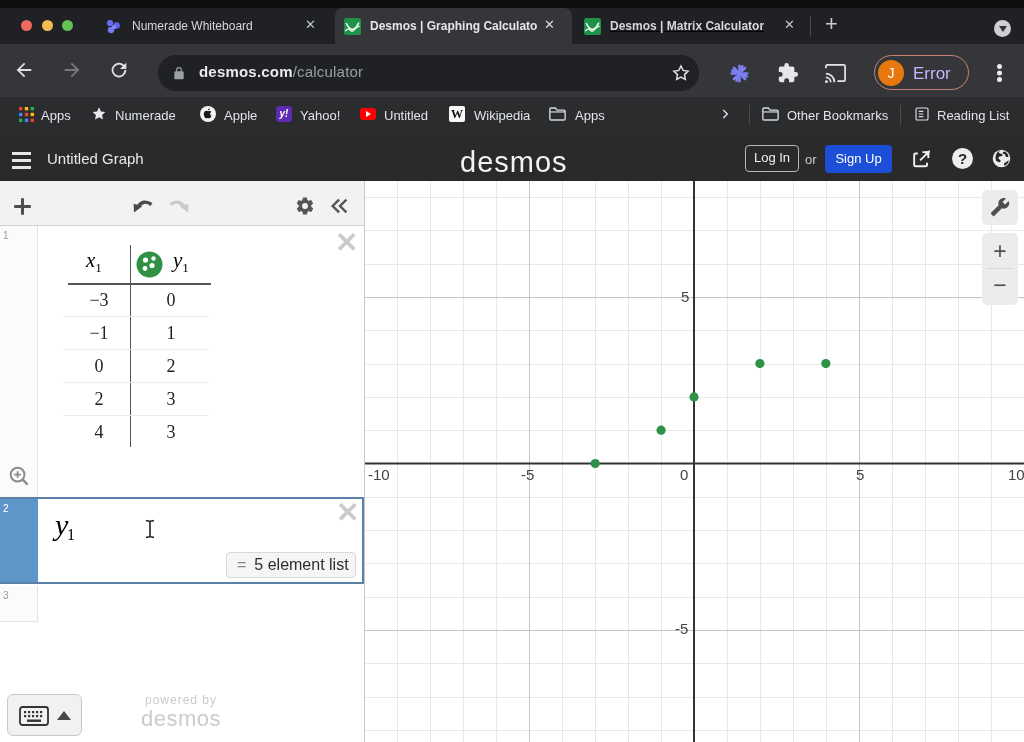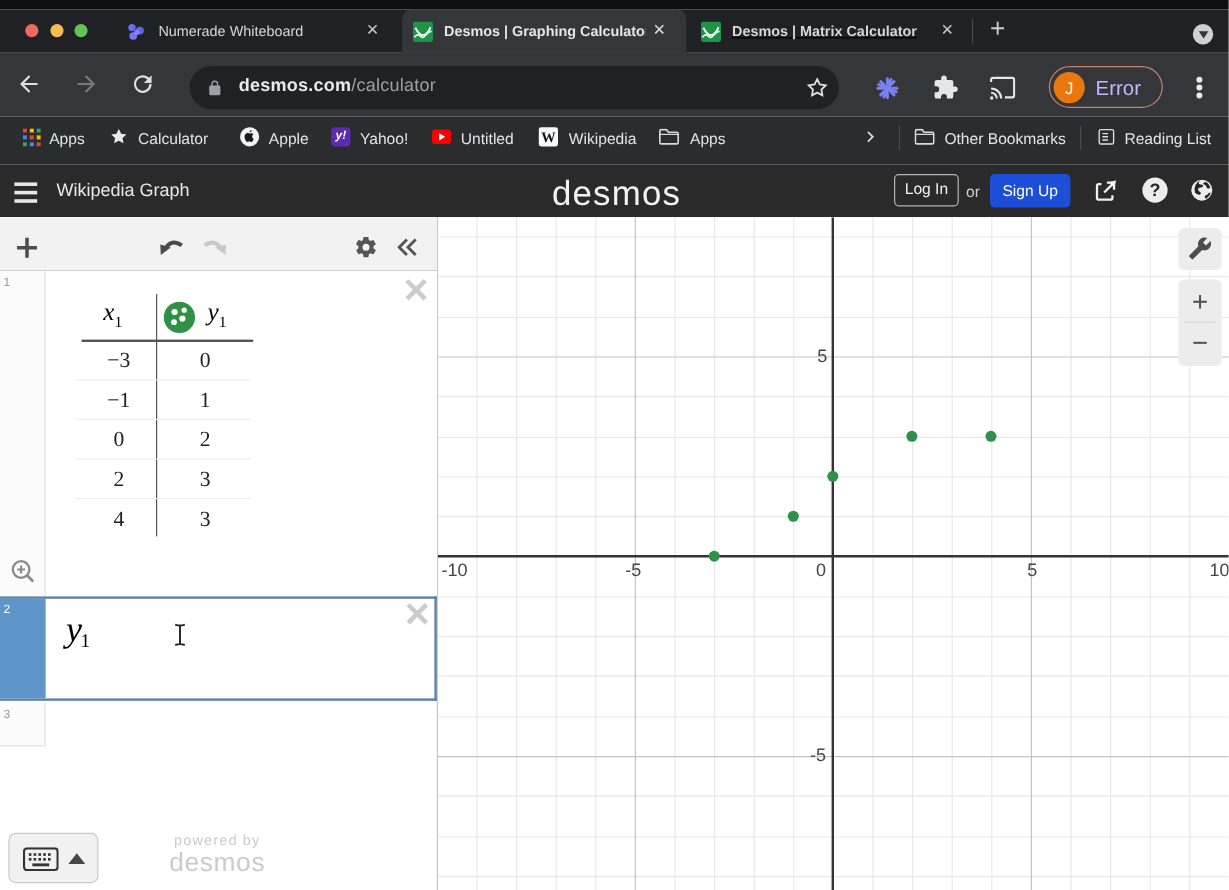--- a/index.html
+++ b/index.html
@@ -158,21 +158,21 @@
         <rect x="11.6" y="5.8" width="3.4" height="3.4" fill="#fbbc04"></rect>
       <rect x="0" y="11.6" width="3.4" height="3.4" fill="#34a853"></rect>
         <rect x="5.8" y="11.6" width="3.4" height="3.4" fill="#4285f4"></rect>
         <rect x="11.6" y="11.6" width="3.4" height="3.4" fill="#ea4335"></rect>
     </g>
   </svg>
   <span class="abs bmtext" style="left:41px;">Apps</span>
   <svg class="abs" style="left:91px;top:9px;" width="16" height="16" viewBox="0 0 24 24">
     <path d="M12 2l2.9 6.2 6.6.8-4.9 4.6 1.3 6.6L12 16.9l-5.9 3.3 1.3-6.6L2.5 9l6.6-.8L12 2z" fill="#e8eaed"></path>
   </svg>
-  <span class="abs bmtext" style="left:115px;">Calculator</span>
+  <span class="abs bmtext" style="left:115px;">Numerade</span>
   <div class="abs" style="left:200px;top:9px;width:16px;height:16px;border-radius:50%;background:#f1f3f4;">
     <svg width="16" height="16" viewBox="0 0 24 24">
         <path d="M15.8 8.8c-.9 0-1.6.5-2.4.5-.8 0-1.6-.5-2.6-.5-1.3 0-2.7.8-3.4 2.1-1.2 2.1-.3 5.2.8 6.9.6.8 1.2 1.7 2.1 1.7.8 0 1.2-.5 2.2-.5s1.3.5 2.2.5c.9 0 1.5-.8 2.1-1.6.7-.9.9-1.8 1-1.9-.1 0-1.9-.8-1.9-2.9 0-1.8 1.5-2.7 1.6-2.7-.9-1.3-2.2-1.6-1.7-1.6zm-1.1-1.7c.4-.5.7-1.2.6-2-.6 0-1.4.4-1.8 1-.4.4-.7 1.2-.6 1.9.7.1 1.4-.4 1.8-.9z" fill="#1a1a1a" transform="translate(-1.5,-2) scale(1.05)"></path>
       </svg>
   </div>
   <span class="abs bmtext" style="left:224px;">Apple</span>
   <div class="abs" style="left:276px;top:9px;width:16px;height:16px;border-radius:3px;background:#5e2ab1;color:#fff;font-size:10px;font-weight:bold;text-align:center;line-height:16px;font-style:italic;">y!</div>
   <span class="abs bmtext" style="left:300px;">Yahoo!</span>
   <div class="abs" style="left:360px;top:9px;width:16px;height:12px;margin-top:2px;border-radius:3px;background:#f00;">
     <div style="position:absolute;left:6px;top:3px;width:0;height:0;border-left:5px solid #fff;border-top:3px solid transparent;border-bottom:3px solid transparent;"></div>
@@ -199,21 +199,21 @@
     <g fill="none" stroke="#dddfe2" stroke-width="1.7">
       <rect x="3" y="3" width="18" height="18" rx="2"></rect>
       <path d="M7 8h7M7 12h7M7 16h7"></path>
       <path d="M17.5 8h.01M17.5 12h.01M17.5 16h.01" stroke-width="2.2"></path>
     </g>
   </svg>
   <span class="abs bmtext" style="left:937px;">Reading List</span>
 </div>
 <div class="abs" id="dheader">
   <div class="abs" style="left:12px;top:15px;width:19px;height:3px;background:#e6e6e6;box-shadow:0 7px 0 #e6e6e6, 0 14px 0 #e6e6e6;"></div>
-  <div class="abs" style="left:47px;top:13px;font-size:15px;color:#e8e8e8;">Wikipedia Graph</div>
+  <div class="abs" style="left:47px;top:13px;font-size:15px;color:#e8e8e8;">Untitled Graph</div>
   <div class="abs" style="left:460px;top:9px;font-size:29px;color:#f2f2f2;letter-spacing:1px;font-weight:400;">desmos</div>
   <div class="abs" style="left:745px;top:8px;width:54px;height:27px;border:1px solid #b5b5b5;border-radius:4px;color:#f0f0f0;font-size:13px;text-align:center;line-height:24px;">Log In</div>
   <div class="abs" style="left:805px;top:15px;font-size:13px;color:#cfcfcf;">or</div>
   <div class="abs" style="left:825px;top:8px;width:67px;height:28px;background:#1d4ed8;border-radius:4px;color:#fff;font-size:13px;text-align:center;line-height:28px;">Sign Up</div>
   <svg class="abs" style="left:910px;top:11px;" width="23" height="22" viewBox="0 0 24 24">
     <path d="M8 6H5.5A1.5 1.5 0 0 0 4 7.5v11A1.5 1.5 0 0 0 5.5 20h11a1.5 1.5 0 0 0 1.5-1.5V16" fill="none" stroke="#f0f0f0" stroke-width="2.1"></path>
     <path d="M13 4.5h6.5V11" fill="none" stroke="#f0f0f0" stroke-width="2.1"></path>
     <path d="M19 5L10.5 13.5" stroke="#f0f0f0" stroke-width="2.1"></path>
     <path d="M21.5 2.5L19.5 9l-5-4.5z" fill="#f0f0f0"></path>
   </svg>
@@ -289,20 +289,21 @@
 
   <div class="abs" id="cell2">
     <div class="abs" id="gut2">
         <span class="idx" style="color:#fff;">2</span>
       </div>
     <span class="abs mathit" style="left:55px;top:9px;font-size:30px;">y</span>
     <span class="abs mathnum" style="left:67px;top:27px;font-size:16px;">1</span>
     <svg class="abs" style="left:144px;top:20px;" width="12" height="20" viewBox="0 0 12 20">
       <path d="M2 1.5 Q6 3 10 1.5 M6 2.5 V17.5 M2 18.5 Q6 17 10 18.5" fill="none" stroke="#222" stroke-width="1.6"></path>
     </svg>
+    <div class="abs" style="left:226px;top:53px;width:130px;height:26px;background:#f5f5f5;border:1px solid #d9d9d9;border-radius:4px;font-size:16px;color:#2e2e2e;line-height:24px;"><span style="color:#888;padding:0 8px 0 10px;">=</span>5 element list</div>
     <div class="abs xclose" style="left:336px;top:-3px;">✕</div>
   </div>
 
   <div class="abs gutter" style="left:0;top:405px;height:36px;border-bottom:1px solid #e3e3e3;">
     <span class="idx">3</span>
   </div>
 
   <div class="abs" style="left:7px;top:513px;width:75px;height:42px;background:#f1f1f1;border:1px solid #c9c9c9;border-radius:6px;">
     <svg class="abs" style="left:11px;top:11px;" width="30" height="20" viewBox="0 0 30 20">
       <rect x="1" y="1" width="28" height="18" rx="2.5" fill="none" stroke="#333" stroke-width="1.8"></rect>

